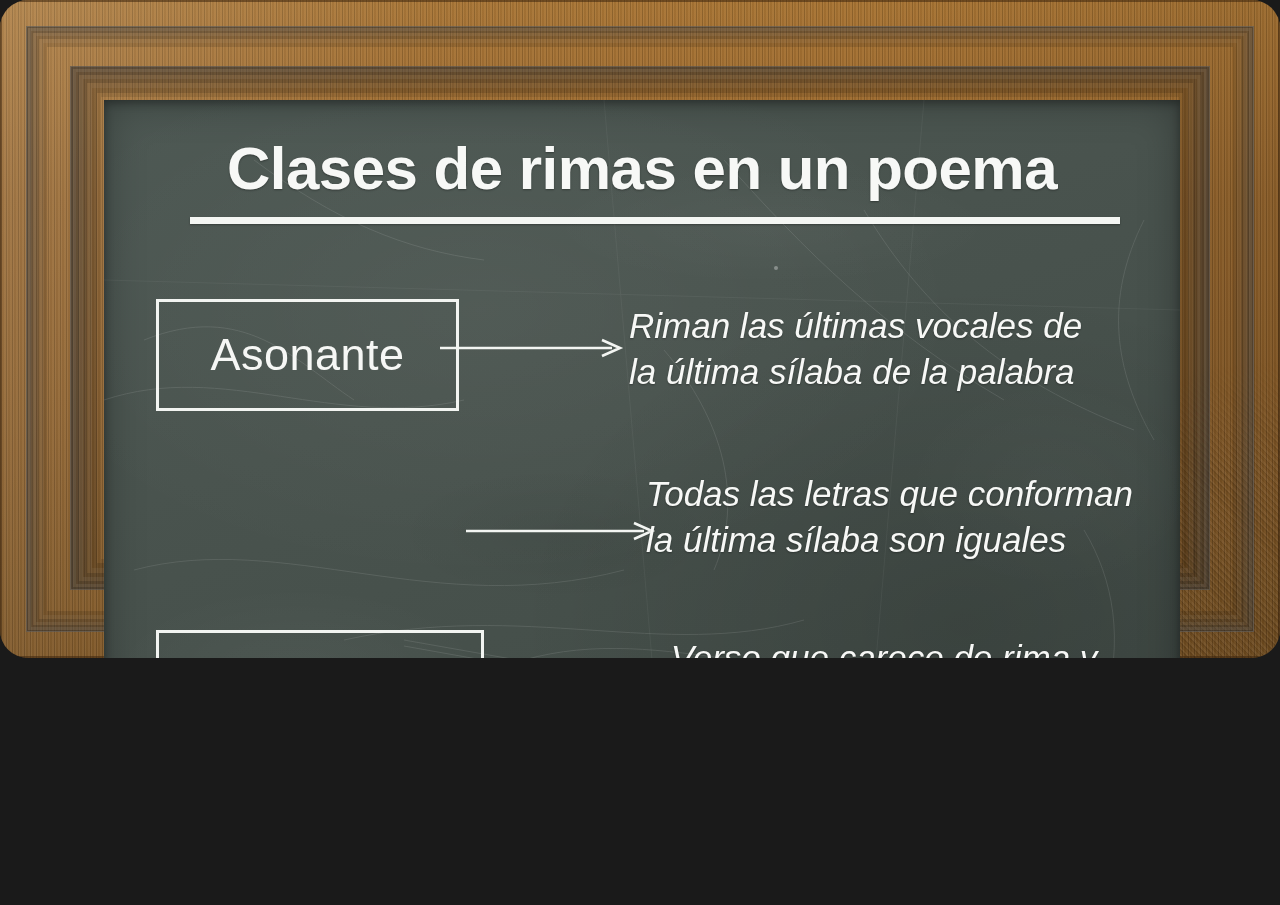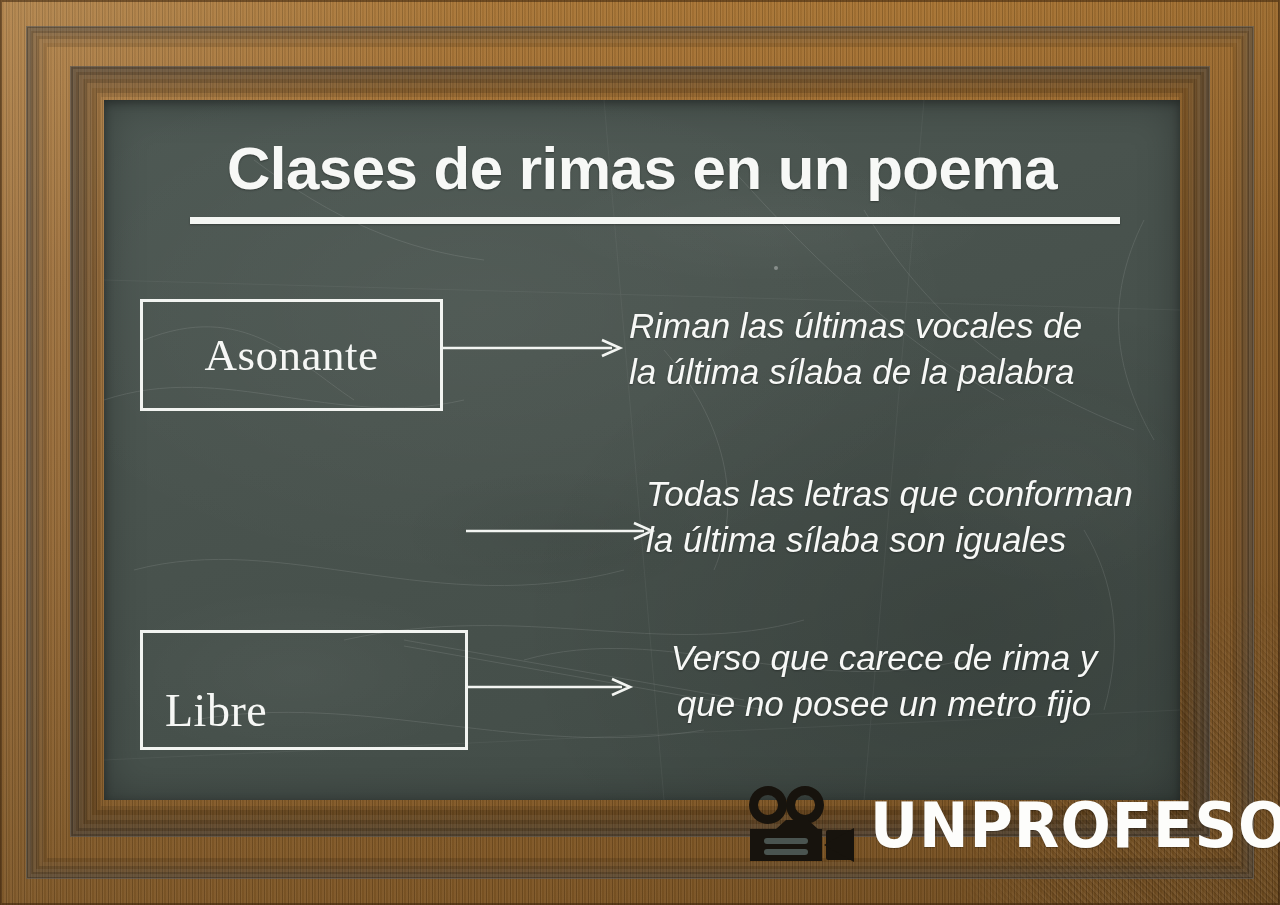--- a/index.html
+++ b/index.html
@@ -1,18 +1,18 @@
 <!DOCTYPE html>
 <html><head>
 <meta charset="utf-8">
 <style>
   html,body{margin:0;padding:0;background:#1a1a1a;}
   body{width:1280px;height:905px;overflow:hidden;font-family:"Liberation Sans",sans-serif;}
 
-  #stage{position:relative;width:1280px;height:905px;overflow:hidden;}
+  #stage{position:relative;width:1280px;height:658px;overflow:hidden;border-radius:28px;}
 
   
   .frame{
     position:absolute;inset:0;
     background:
       repeating-linear-gradient(90deg,
         rgba(0,0,0,.16) 0px, rgba(0,0,0,.16) 1px,
         rgba(255,255,255,.05) 1px, rgba(255,255,255,.05) 2px,
         rgba(0,0,0,.05) 2px, rgba(0,0,0,.05) 4px,
         rgba(255,255,255,.03) 4px, rgba(255,255,255,.03) 6px),
@@ -88,22 +88,23 @@
   .title-rule{
     position:absolute;left:86px;top:117px;width:930px;height:7px;background:#f4f6f3;
     box-shadow:0 1px 2px rgba(0,0,0,.3);
   }
 
   .rowbox{
     position:absolute;border:3px solid #f2f4f1;
     box-sizing:border-box;
     display:flex;align-items:center;
     color:#f6f7f5;
-    font-family:Liberation Serif, serif;
+    font-family:Liberation Sans, sans-serif;
     font-weight:300;
+    margin-left:16px;
   }
   .rowbox .lbl{display:block;width:100%;}
 
   .box1{left:36px;top:199px;width:303px;height:112px;justify-content:center;}
   .box1 .lbl{font-size:45px;text-align:center;letter-spacing:.5px;}
   .box2{left:36px;top:370px;width:328px;height:130px;justify-content:center;}
   .box2 .lbl{font-size:46px;text-align:center;letter-spacing:.5px;}
   .box3{left:36px;top:530px;width:328px;height:120px;align-items:flex-end;}
   .box3 .lbl{font-size:46px;text-align:left;padding:0 0 10px 22px;letter-spacing:.5px;}
 

